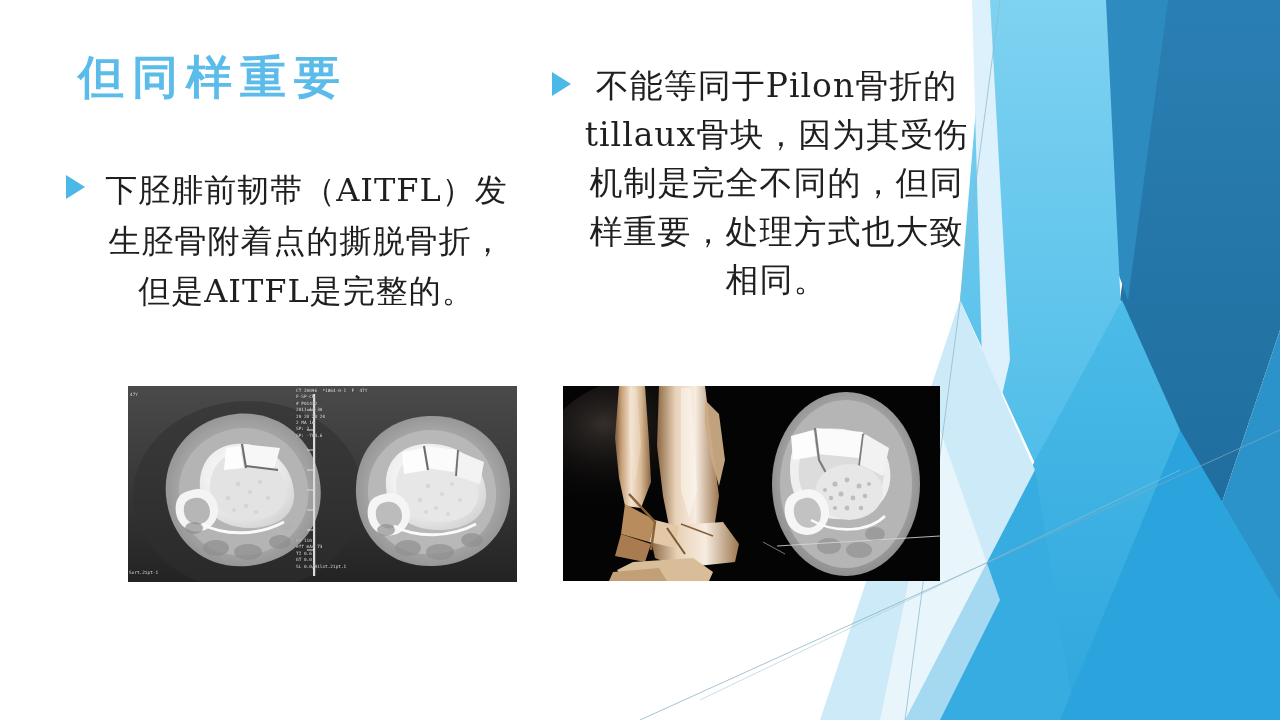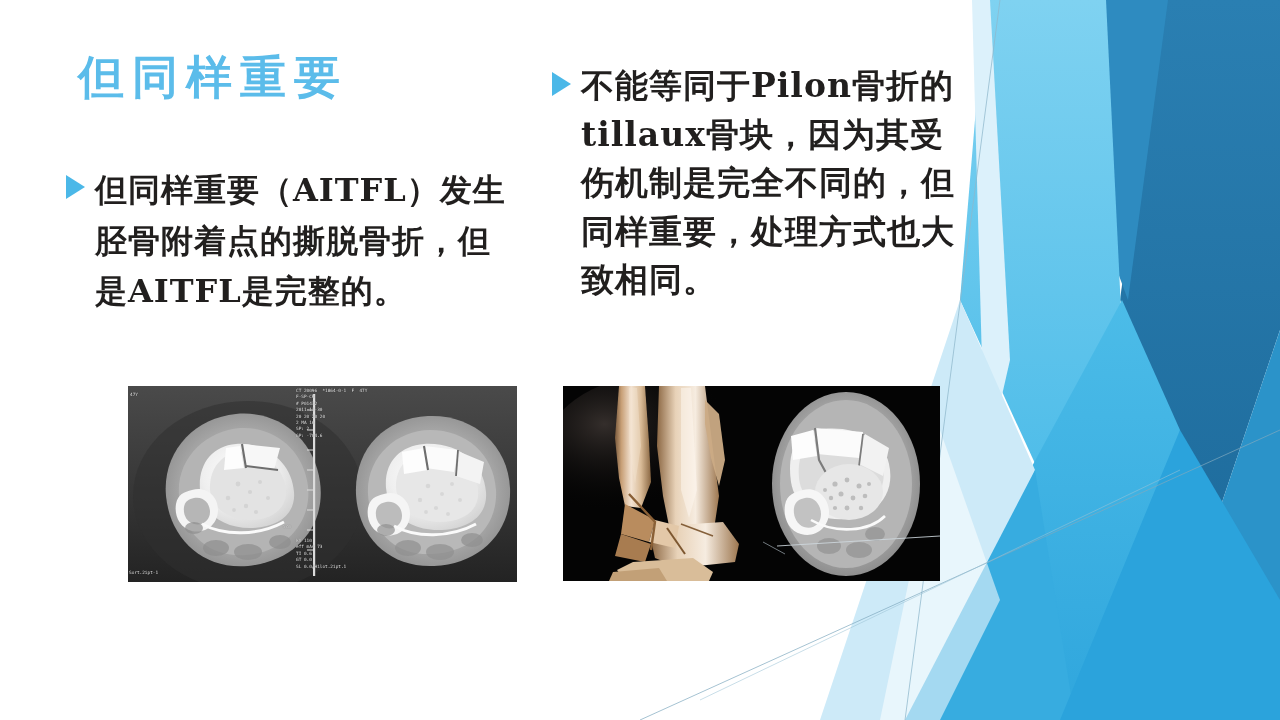--- a/index.html
+++ b/index.html
@@ -53,22 +53,23 @@
     border-top: 12px solid transparent;
     border-bottom: 12px solid transparent;
     border-left: 19px solid #4BB8E8;
     margin-top: 10px;
     margin-right: 10px;
   }
   .bullet-text {
     flex: 1 1 auto;
     color: #211f1e;
     font-family: "DejaVu Serif", "Liberation Serif", serif;
-    font-weight: 700;
+    font-weight: 400;
     letter-spacing: 1px;
+    text-align: center;
   }
   #bullet-left .bullet-text {
     font-size: 32px;
     line-height: 1.58;
     text-indent: 0;
   }
   #bullet-right .bullet-text {
     font-size: 33px;
     line-height: 1.47;
   }
@@ -156,21 +157,21 @@
 
     <line x1="1000" y1="0" x2="905" y2="720" stroke="#8FB8CC" stroke-width="1" opacity="0.75"></line>
     <line x1="640" y1="720" x2="1280" y2="430" stroke="#7FA9BF" stroke-width="1" opacity="0.7"></line>
     <line x1="700" y1="700" x2="1180" y2="470" stroke="#9CC3D6" stroke-width="1" opacity="0.55"></line>
   </svg>
 
   <div id="title">但同样重要</div>
 
   <div id="bullet-left" class="bullet-block">
     <span class="bullet-marker"></span>
-    <span class="bullet-text">但同样重要（AITFL）发生胫骨附着点的撕脱骨折，但是AITFL是完整的。</span>
+    <span class="bullet-text">下胫腓前韧带（AITFL）发生胫骨附着点的撕脱骨折，但是AITFL是完整的。</span>
   </div>
 
   <div id="bullet-right" class="bullet-block">
     <span class="bullet-marker"></span>
     <span class="bullet-text">不能等同于Pilon骨折的tillaux骨块，因为其受伤机制是完全不同的，但同样重要，处理方式也大致相同。</span>
   </div>
 
   <div id="picture-ct-axial-pair" class="picture">
     <svg class="pic-svg" viewBox="0 0 389 196" preserveAspectRatio="none" aria-hidden="true">
       <defs>

